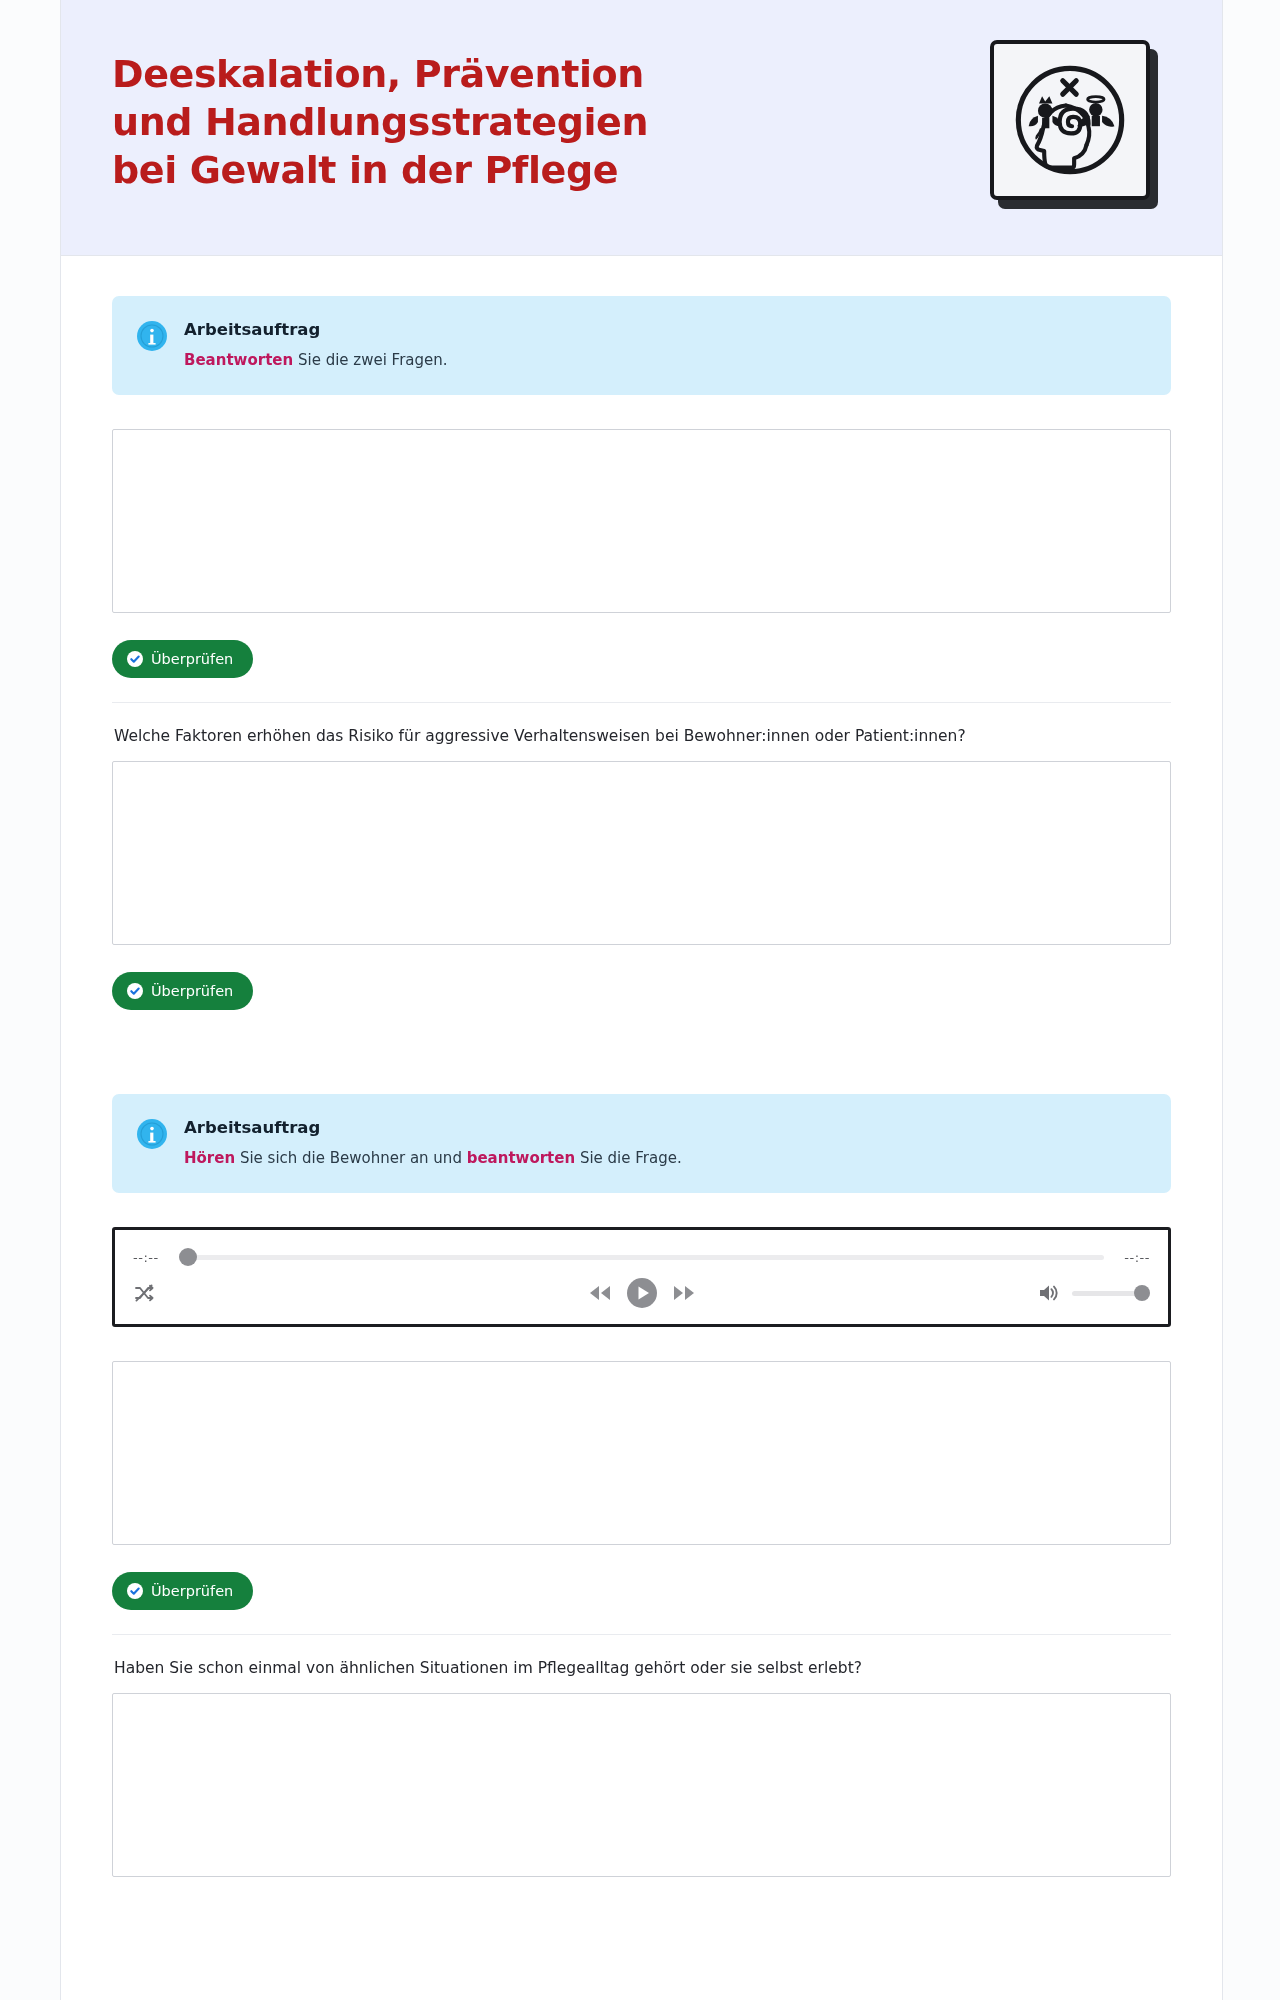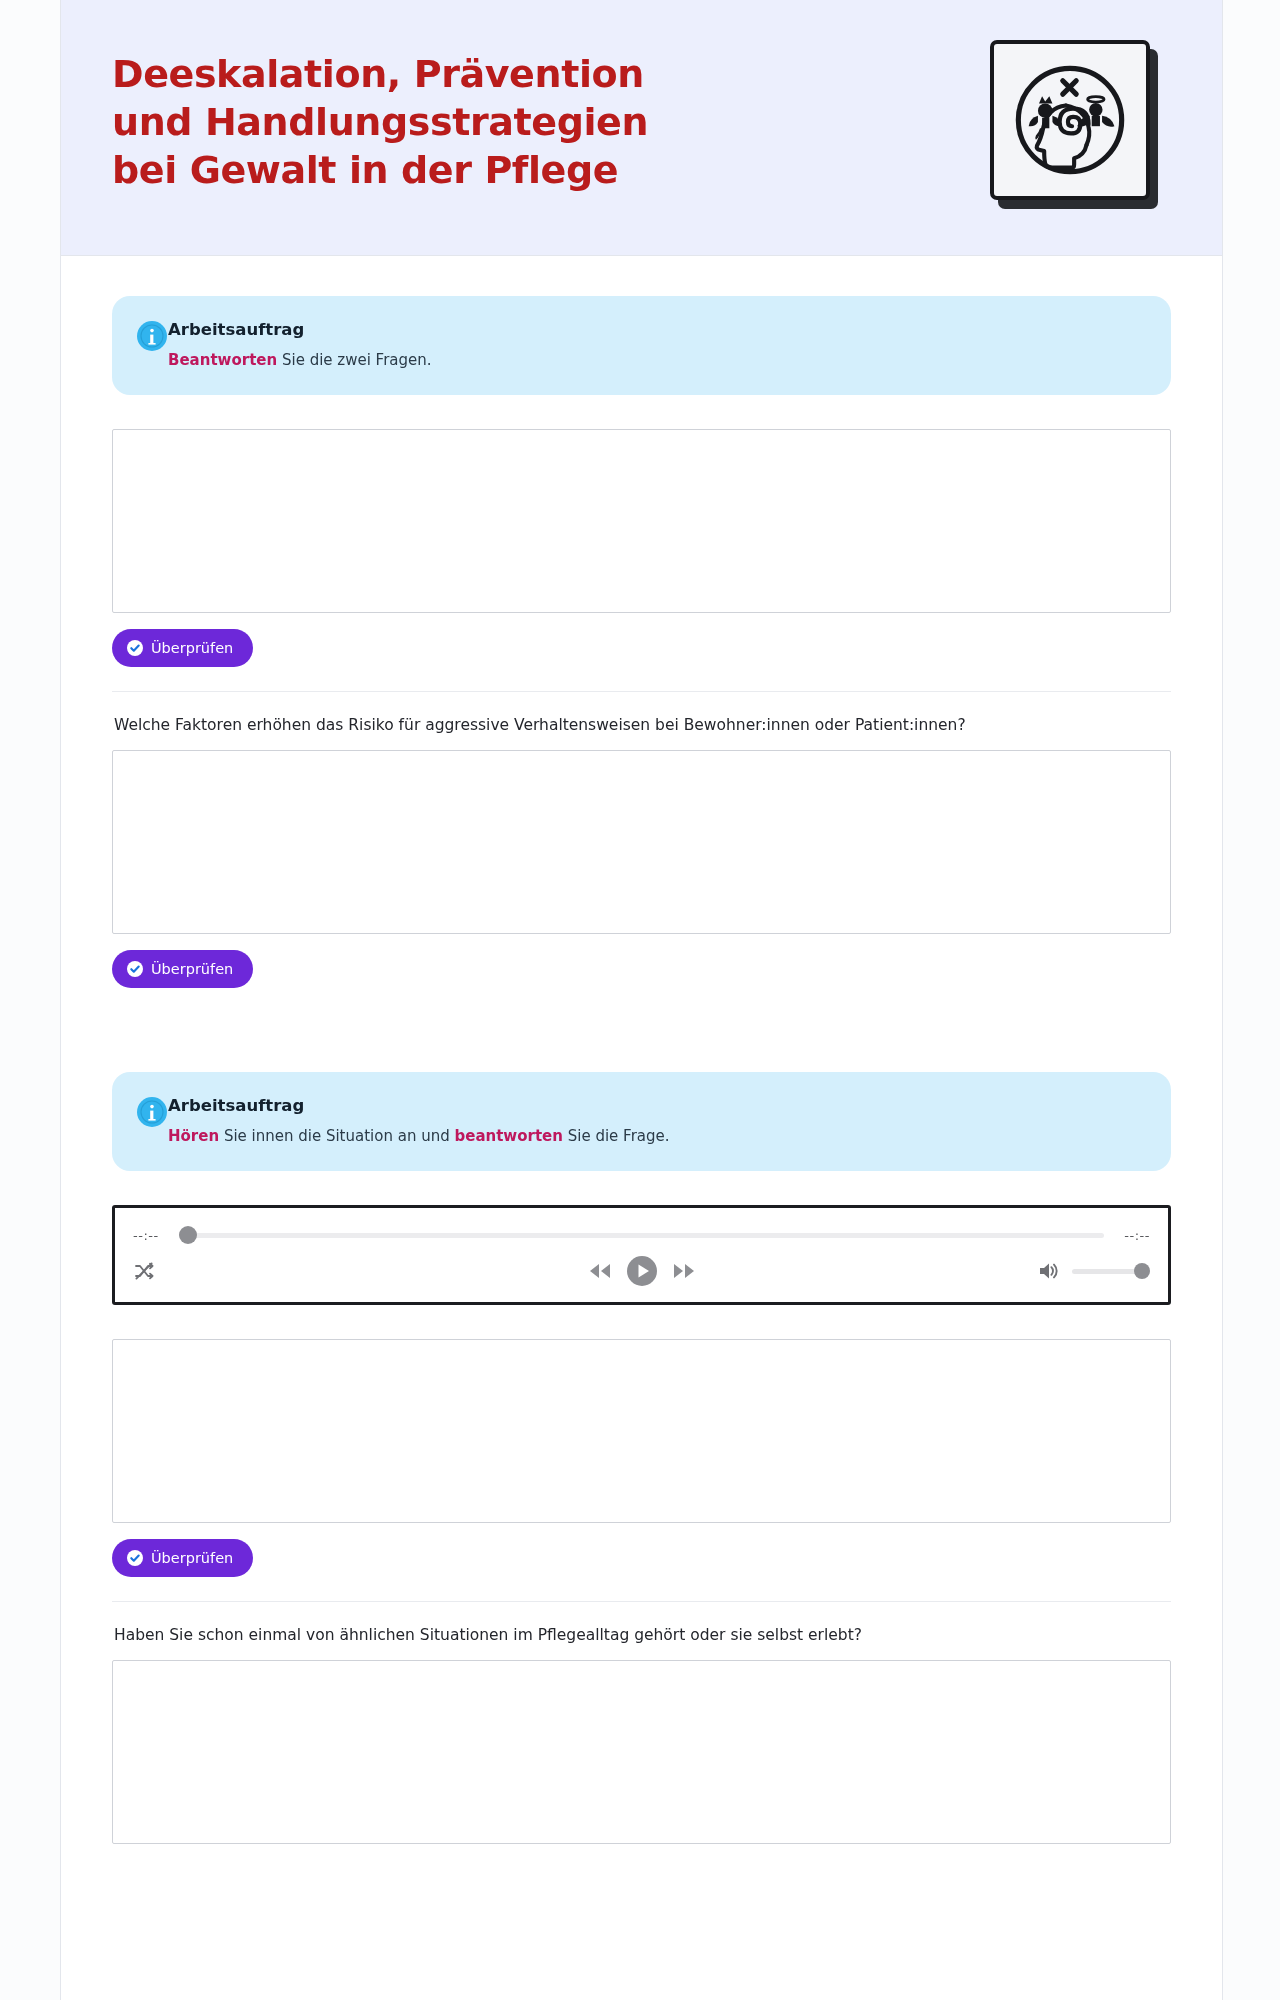--- a/index.html
+++ b/index.html
@@ -93,22 +93,23 @@
 
   
   .content {
     padding: 40px 51px 0 51px;
   }
 
   
   .callout {
     display: flex;
     align-items: flex-start;
+    gap: 16px;
     background: #d4effc;
-    border-radius: 18px;
+    border-radius: 7px;
     padding: 22px 26px 24px 24px;
     margin-bottom: 34px;
   }
   .callout-icon {
     flex: 0 0 auto;
     width: 32px; height: 32px;
     margin-top: 2px;
   }
   .callout-body { padding-top: 1px; }
   .callout-title {
@@ -150,22 +151,22 @@
     font-family: "DejaVu Sans", sans-serif;
     font-size: 14.5px;
     color: #24262c;
   }
   .q-textarea::placeholder { color: #b9bcc3; }
 
   .check-btn {
     display: inline-flex;
     align-items: center;
     gap: 8px;
-    margin-top: 16px;
-    background: #6d28d9;
+    margin-top: 27px;
+    background: #15803d;
     border: none;
     border-radius: 999px;
     padding: 9px 20px 9px 15px;
     cursor: pointer;
     font-family: "DejaVu Sans", sans-serif;
     font-size: 14.5px;
     color: #ffffff;
     line-height: 20px;
   }
   .check-btn .chk-icon { display: inline-flex; flex: 0 0 auto; }
@@ -370,21 +371,21 @@
           <svg width="32" height="32" viewBox="0 0 32 32">
             <circle cx="16" cy="16" r="15" fill="#31b4ee"></circle>
             <circle cx="16" cy="16" r="11" fill="none" stroke="#1b8ec4" stroke-width="1.1" opacity="0.55"></circle>
             <circle cx="16" cy="10.6" r="1.8" fill="#ffffff"></circle>
             <path d="M14.2 14.6 h3.2 v8.4 h-3.2 z" fill="#ffffff"></path>
             <path d="M12.4 23 h7.2 v1.6 h-7.2 z" fill="#ffffff"></path>
           </svg>
         </span>
         <div class="callout-body">
           <p class="callout-title">Arbeitsauftrag</p>
-          <p class="callout-text"><b>Hören</b><span> Sie innen die Situation an und </span><b>beantworten</b><span> Sie die Frage.</span></p>
+          <p class="callout-text"><b>Hören</b><span> Sie sich die Bewohner an und </span><b>beantworten</b><span> Sie die Frage.</span></p>
         </div>
       </div>
 
       <div class="audio-player">
         <div class="ap-row-top">
           <span class="ap-time">--:--</span>
           <div class="ap-seek">
             <div class="ap-seek-track"></div>
             <div class="ap-seek-thumb" style="left: calc(0% + 0px);"></div>
           </div>

